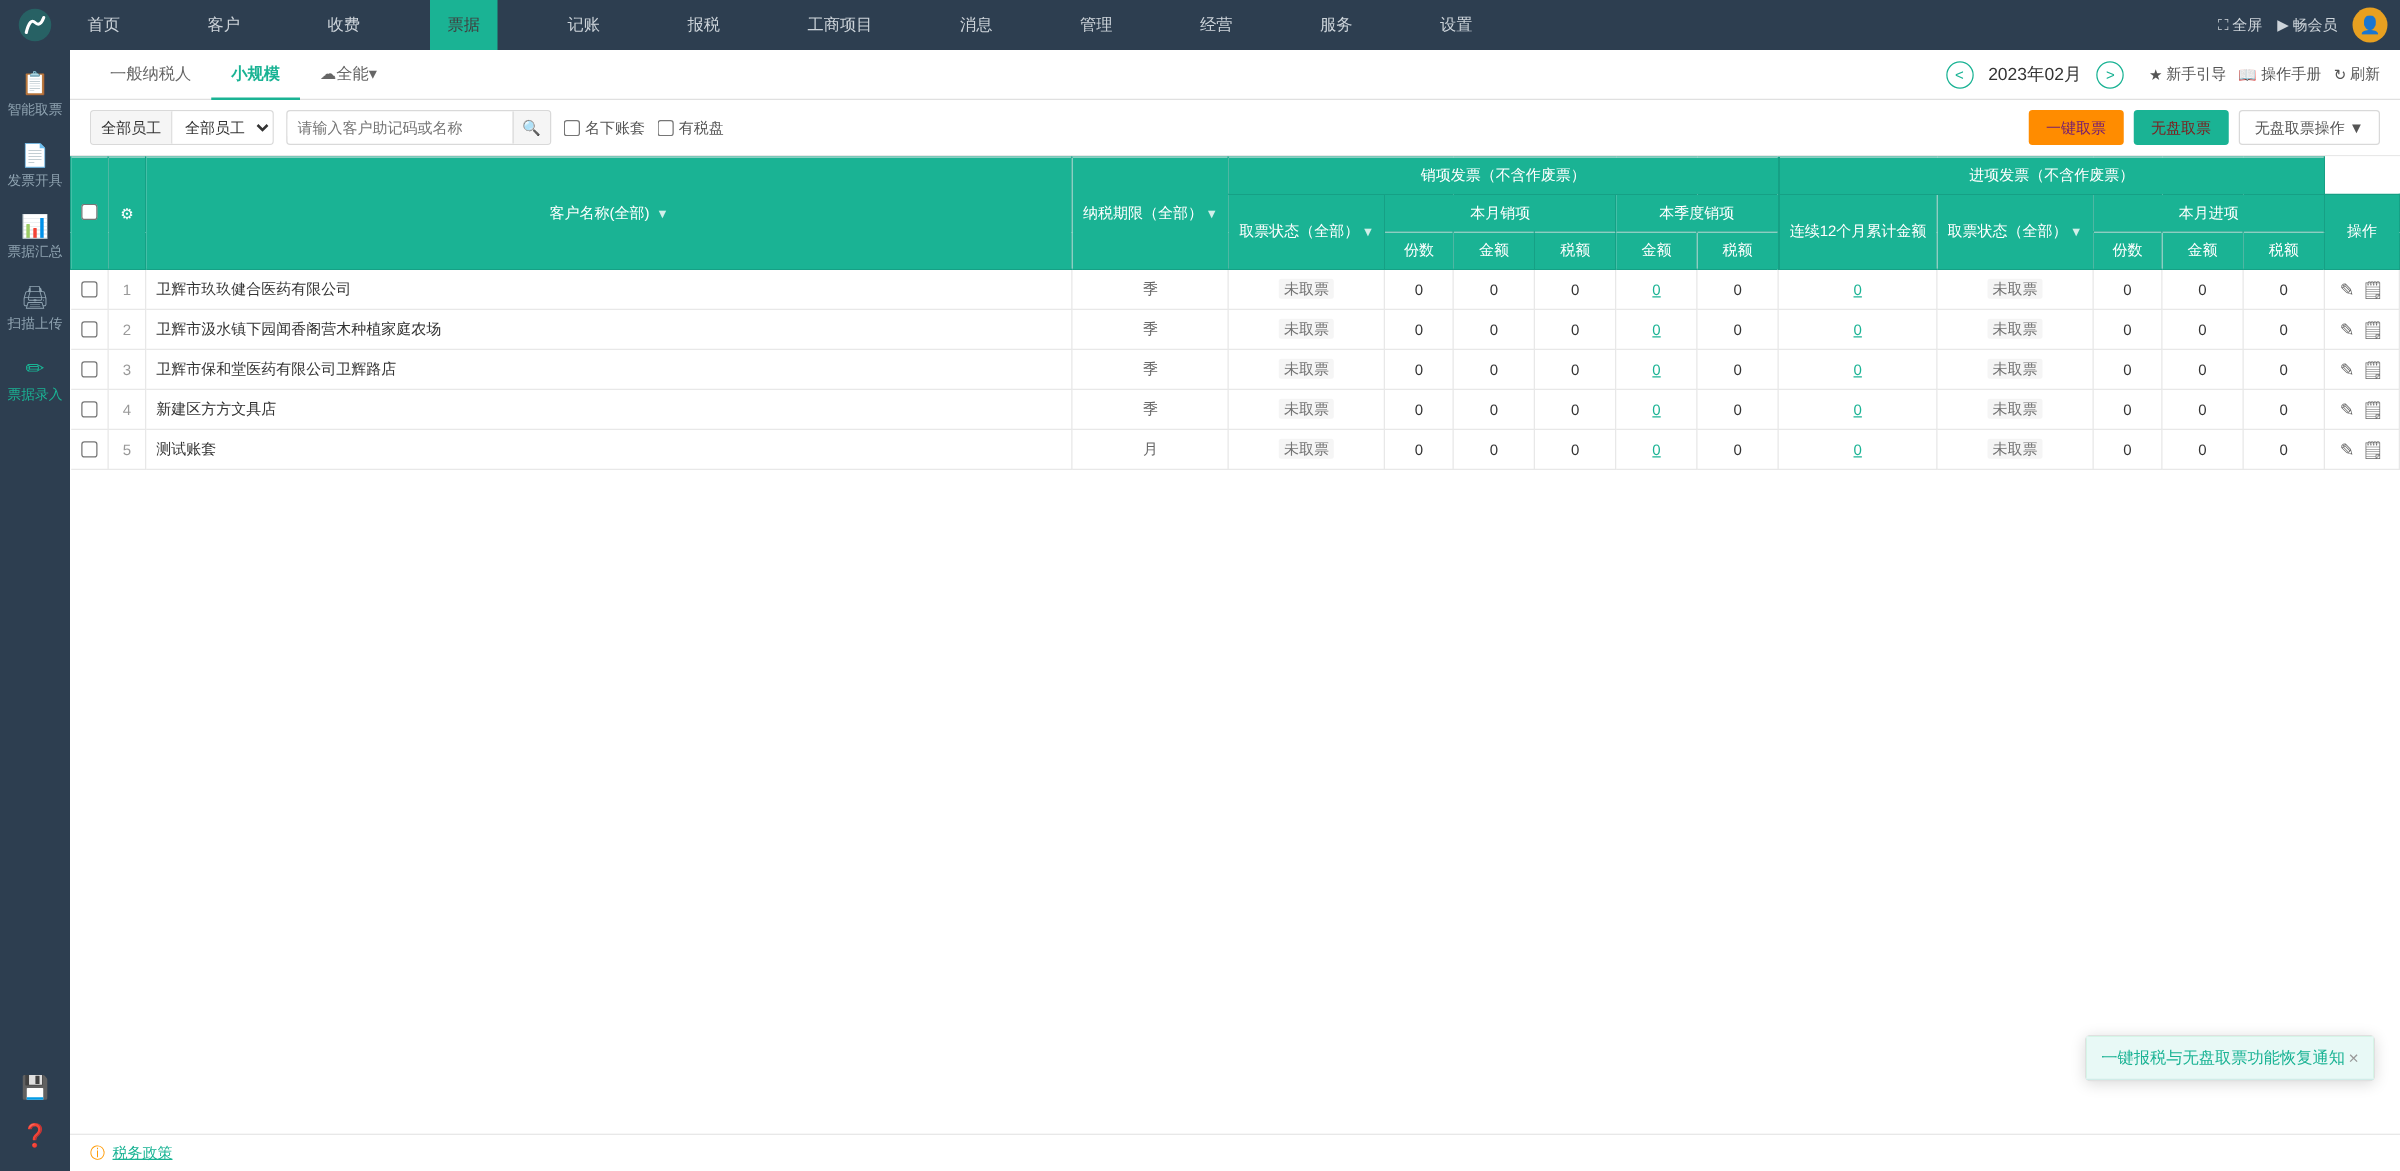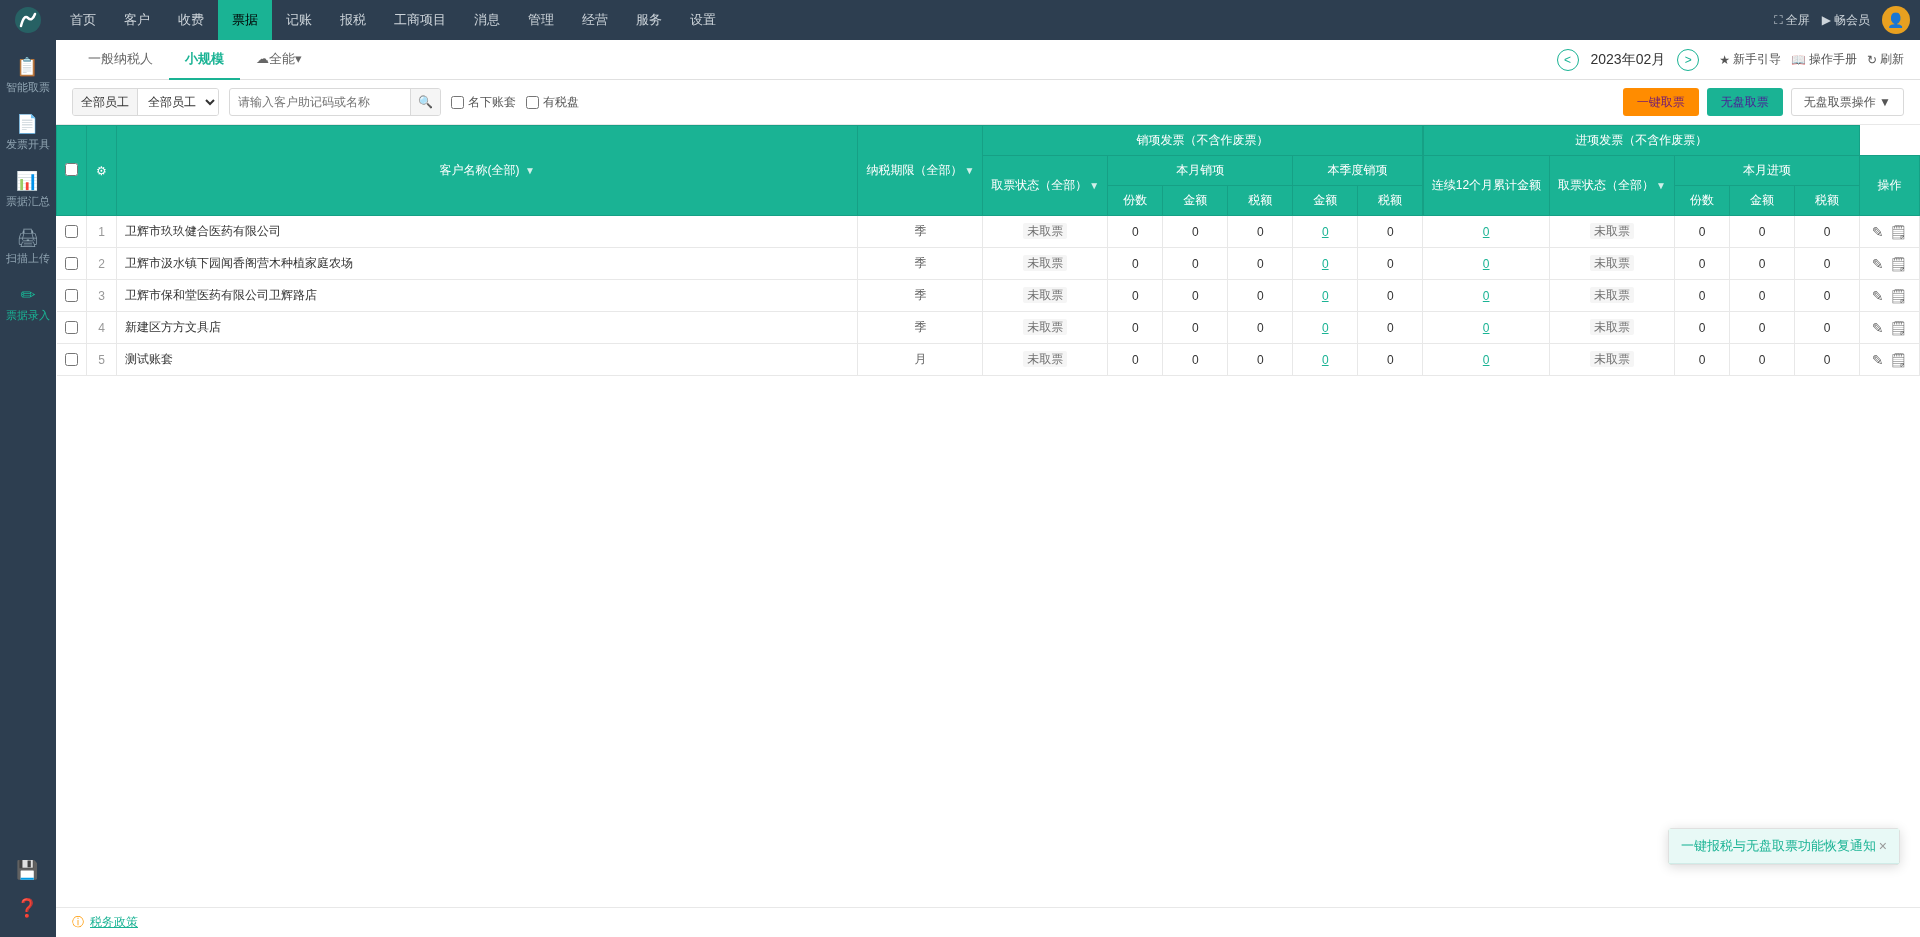--- a/index.html
+++ b/index.html
@@ -21,34 +21,35 @@
       display: flex;
       align-items: center;
       justify-content: center;
       margin-right: 10px;
     }
     .top-nav-logo svg { width: 28px; height: 28px; }
     .top-nav-items {
       display: flex;
       align-items: center;
       flex: 1;
+      gap: 42px;
     }
     .top-nav-item {
       color: #cdd4da;
       padding: 0 14px;
       height: 40px;
       display: flex;
       align-items: center;
       cursor: pointer;
       font-size: 13px;
       white-space: nowrap;
     }
     .top-nav-item.active {
       background: #1ab394;
-      color: #000000;
+      color: #404040;
       border-radius: 0;
     }
     .top-nav-right {
       display: flex;
       align-items: center;
       gap: 12px;
       color: #cdd4da;
       font-size: 12px;
     }
     .top-nav-right span { cursor: pointer; display: flex; align-items: center; gap: 3px; }
@@ -253,21 +254,21 @@
       border: none;
       border-radius: 3px;
       padding: 0 14px;
       height: 28px;
       cursor: pointer;
       font-size: 12px;
       white-space: nowrap;
     }
     .btn-danger {
       background: #1ab394;
-      color: #4c1d95;
+      color: #7f1d1d;
       border: none;
       border-radius: 3px;
       padding: 0 14px;
       height: 28px;
       cursor: pointer;
       font-size: 12px;
       white-space: nowrap;
     }
     .btn-outline {
       background: #fff;

